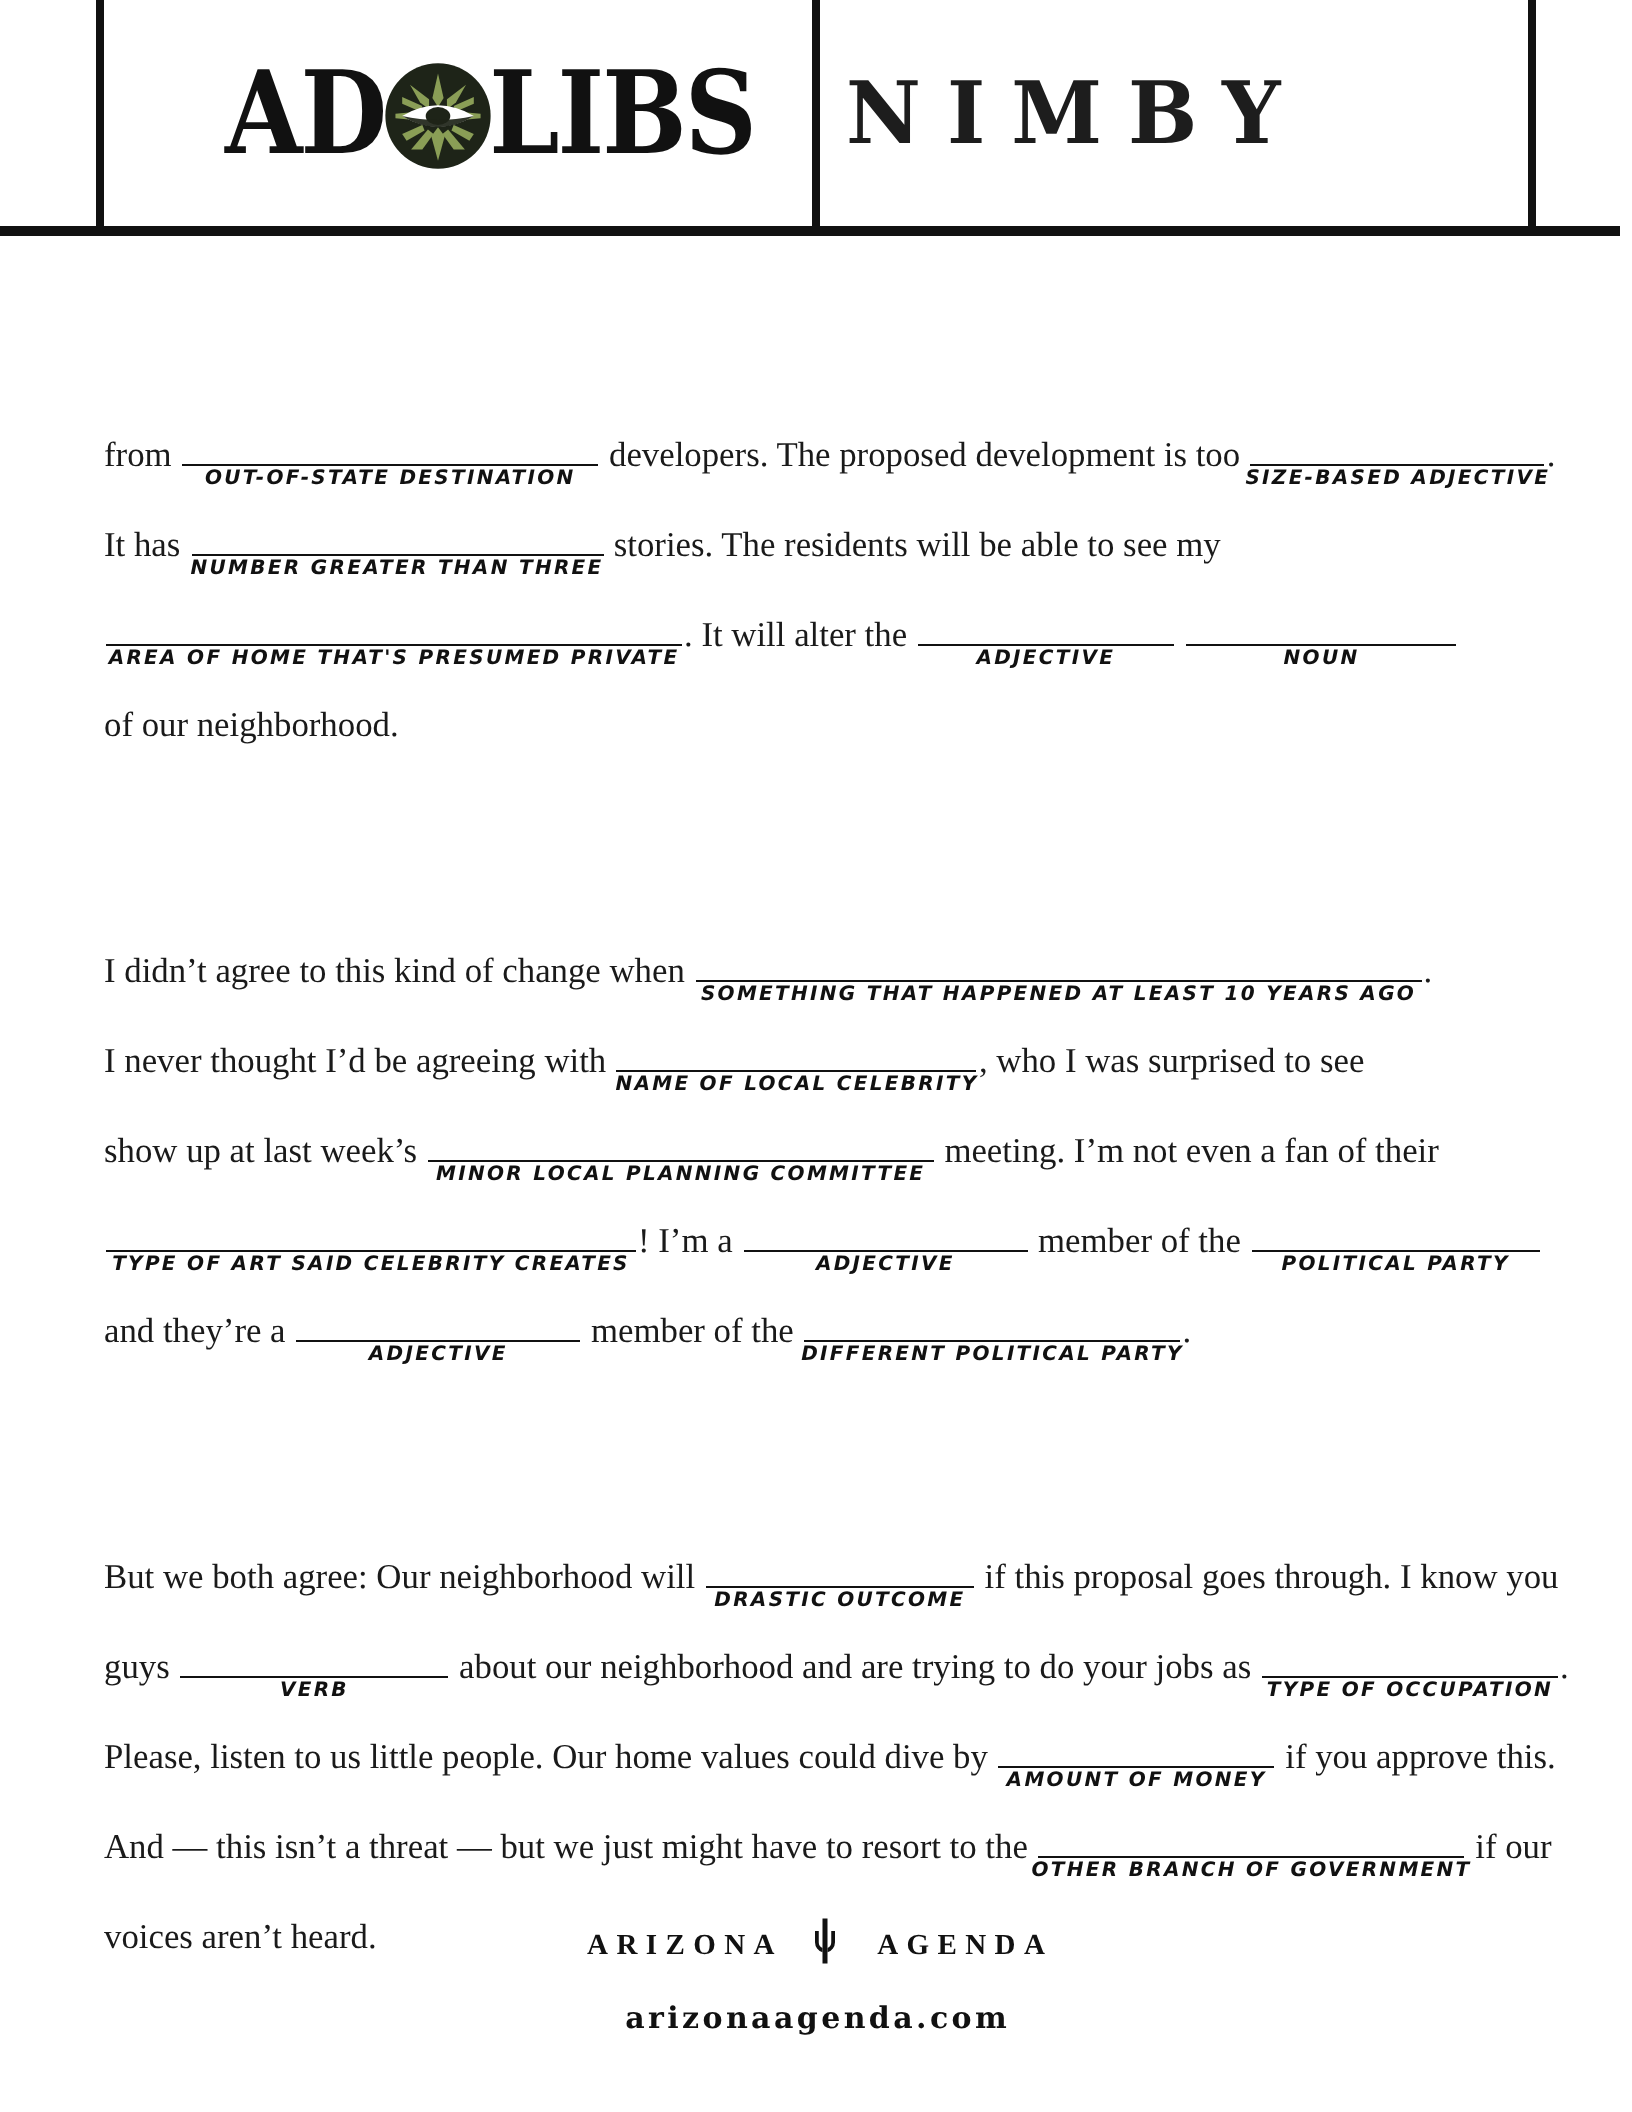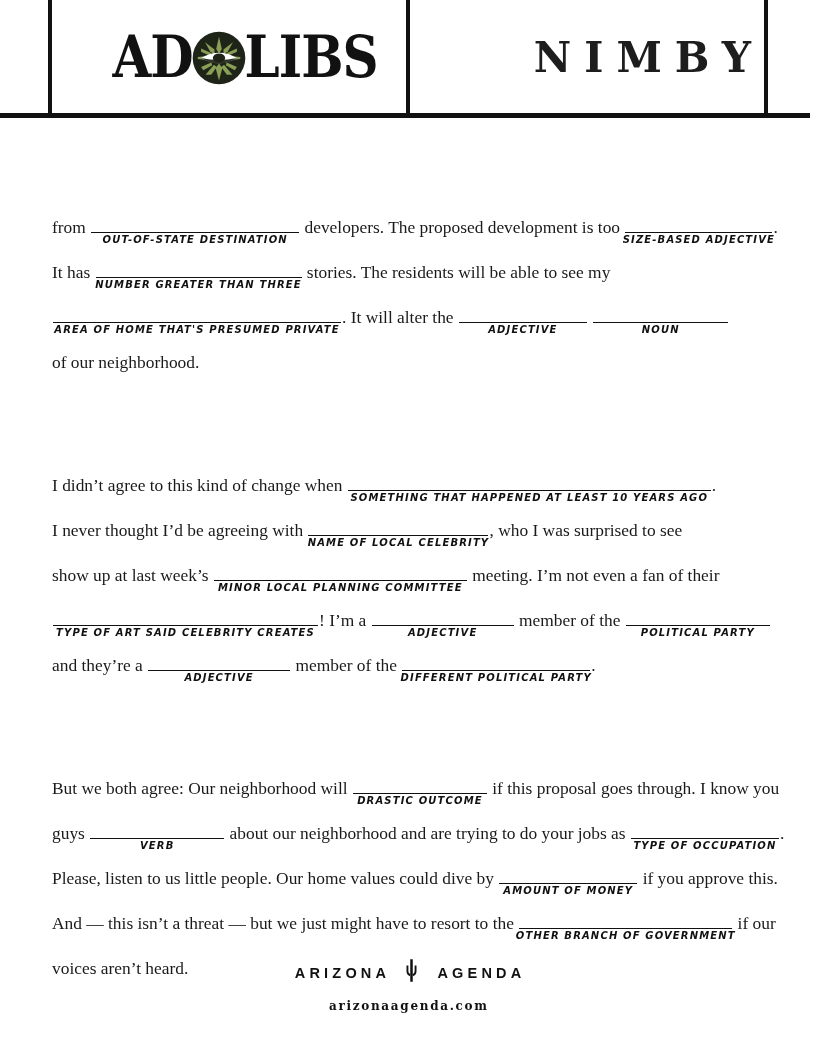--- a/index.html
+++ b/index.html
@@ -59,21 +59,21 @@
     width: 56px; height: 56px;
     margin: 0 -2px;
     flex: 0 0 auto;
     transform: translateY(1px);
   }
 
   .nimby-cell {
     position: absolute;
     left: 410px; top: 0;
     width: 354px; height: 113px;
-    display: flex; align-items: center; justify-content: flex-end;
+    display: flex; align-items: center; justify-content: flex-start;
   }
   .nimby-text {
     font-family: "DejaVu Serif", serif;
     font-weight: 700;
     font-size: 41px;
     letter-spacing: 13px;
     text-indent: 13px;
     color: #1d1d1d;
     transform: scaleY(1.05);
   }
@@ -127,33 +127,33 @@
     width: 816px;
     text-align: center;
   }
   .footer-logo {
     display: flex;
     align-items: center;
     justify-content: center;
     gap: 14px;
   }
   .footer-word {
-    font-family: Liberation Sans, sans-serif;
+    font-family: Liberation Serif, serif;
     font-weight: 700;
     font-size: 14.5px;
     letter-spacing: 4.2px;
     text-indent: 4.2px;
     color: #111;
   }
   .cactus { flex: 0 0 auto; }
   .footer-url {
     margin-top: 12px;
     font-family: "DejaVu Serif", serif;
     font-weight: 700;
-    font-size: 12px;
+    font-size: 15px;
     letter-spacing: 1.7px;
     text-indent: 1.7px;
     color: #111;
   }
 </style>
 </head>
 <body>
 
 <div class="header">
 

